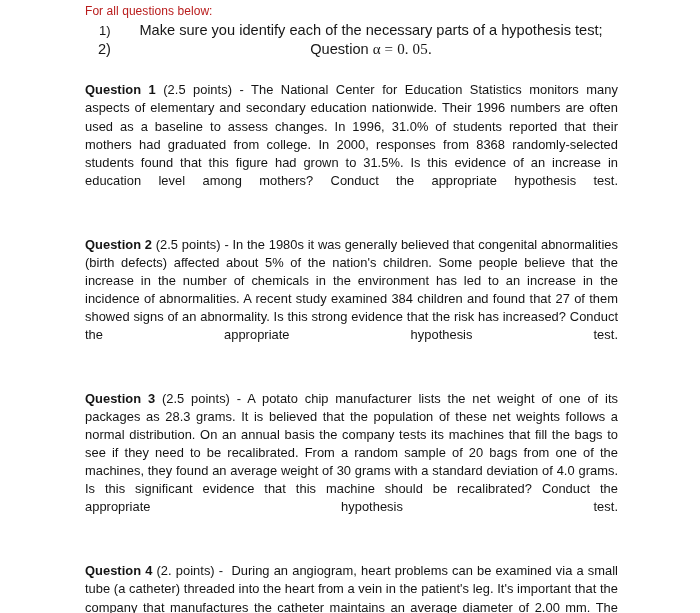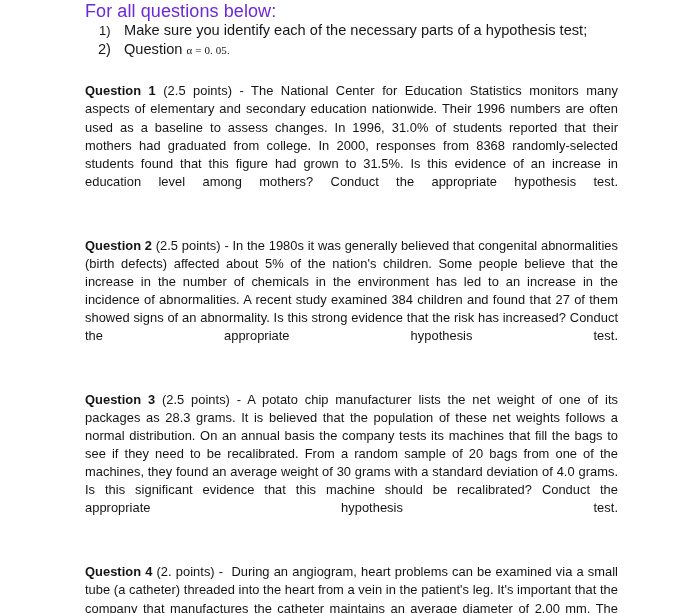--- a/index.html
+++ b/index.html
@@ -27,23 +27,23 @@
 
   .content {
     position: absolute;
     left: 85px;
     top: 2px;
     width: 533px;
   }
 
   
   .intro-line {
-    font-size: 18px;
+    font-size: 12px;
     line-height: 19px;
-    color: #6d28d9;
+    color: #b91c1c;
     letter-spacing: 0.005em;
     white-space: nowrap;
   }
 
   
   .num-list {
     margin: 0;
     padding: 0;
     list-style: none;
   }
@@ -64,24 +64,25 @@
     line-height: 19.2px;
     text-align: left;
     color: #161616;
   }
   .num-item.item-2 .marker {
     left: 13px;
     font-size: 14.6px;
   }
   .num-item .item-text {
     display: block;
+    text-align: center;
   }
   .math {
     font-family: "Liberation Serif", "DejaVu Serif", serif;
-    font-size: 11px;
+    font-size: 15px;
     letter-spacing: 0.01em;
   }
   .math .var {
     font-style: normal;
   }
 
   
   .q-block {
     font-size: 12.9px;
     line-height: 18.05px;

